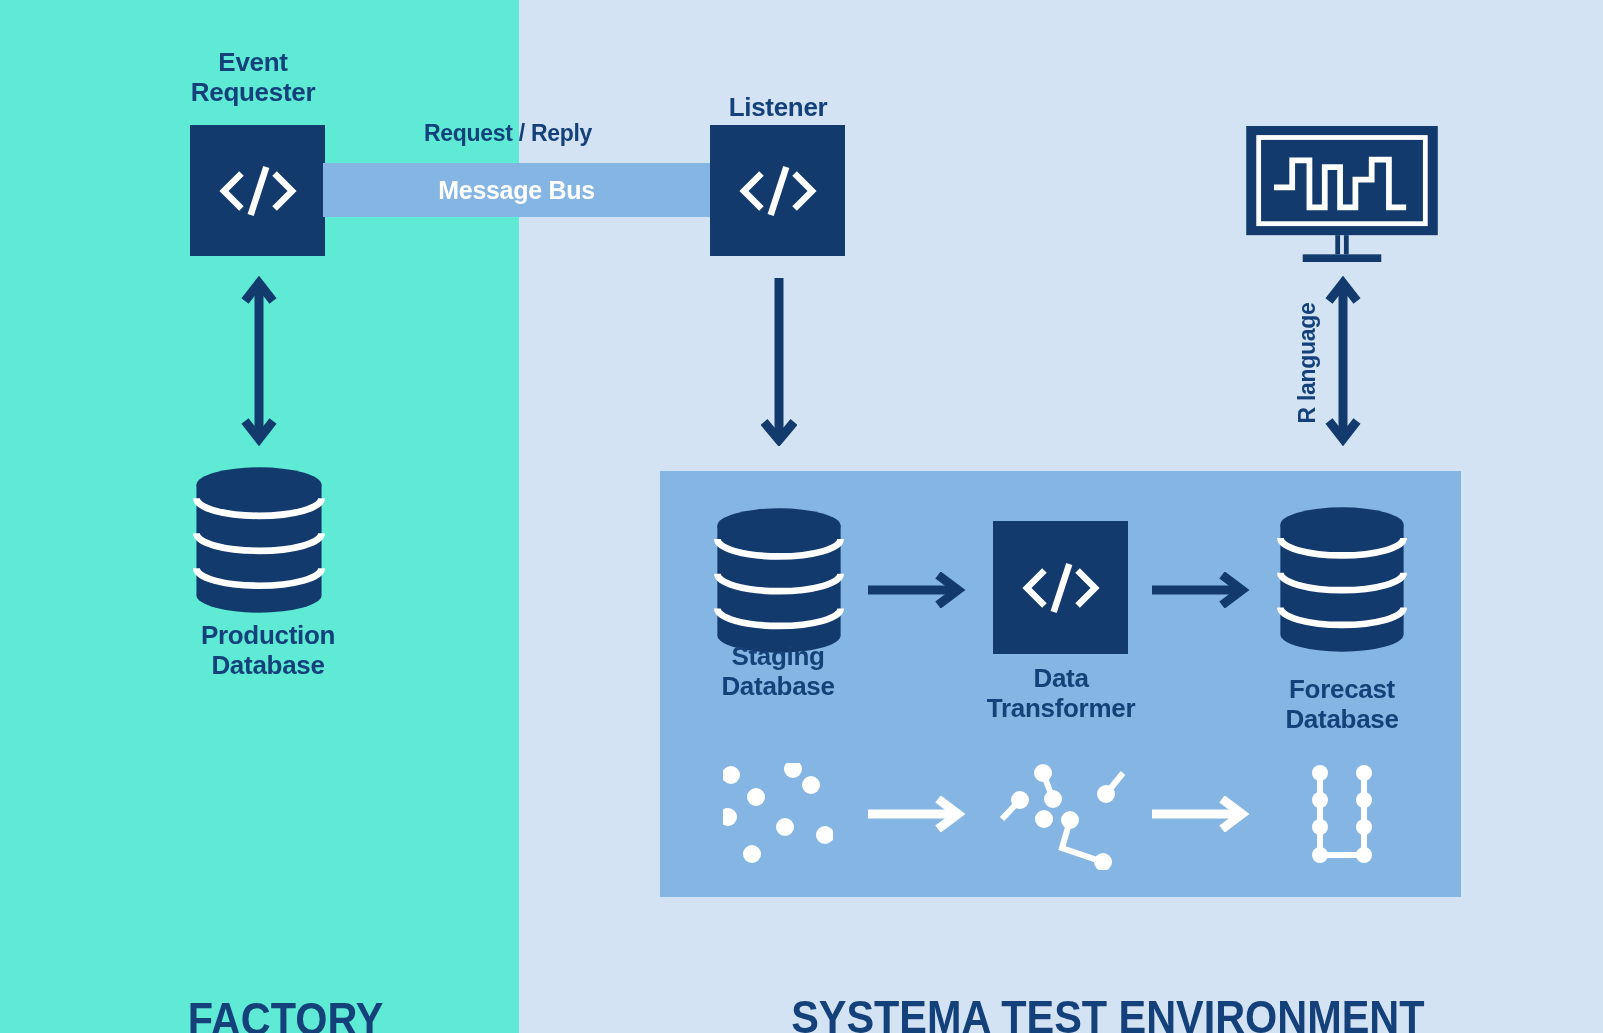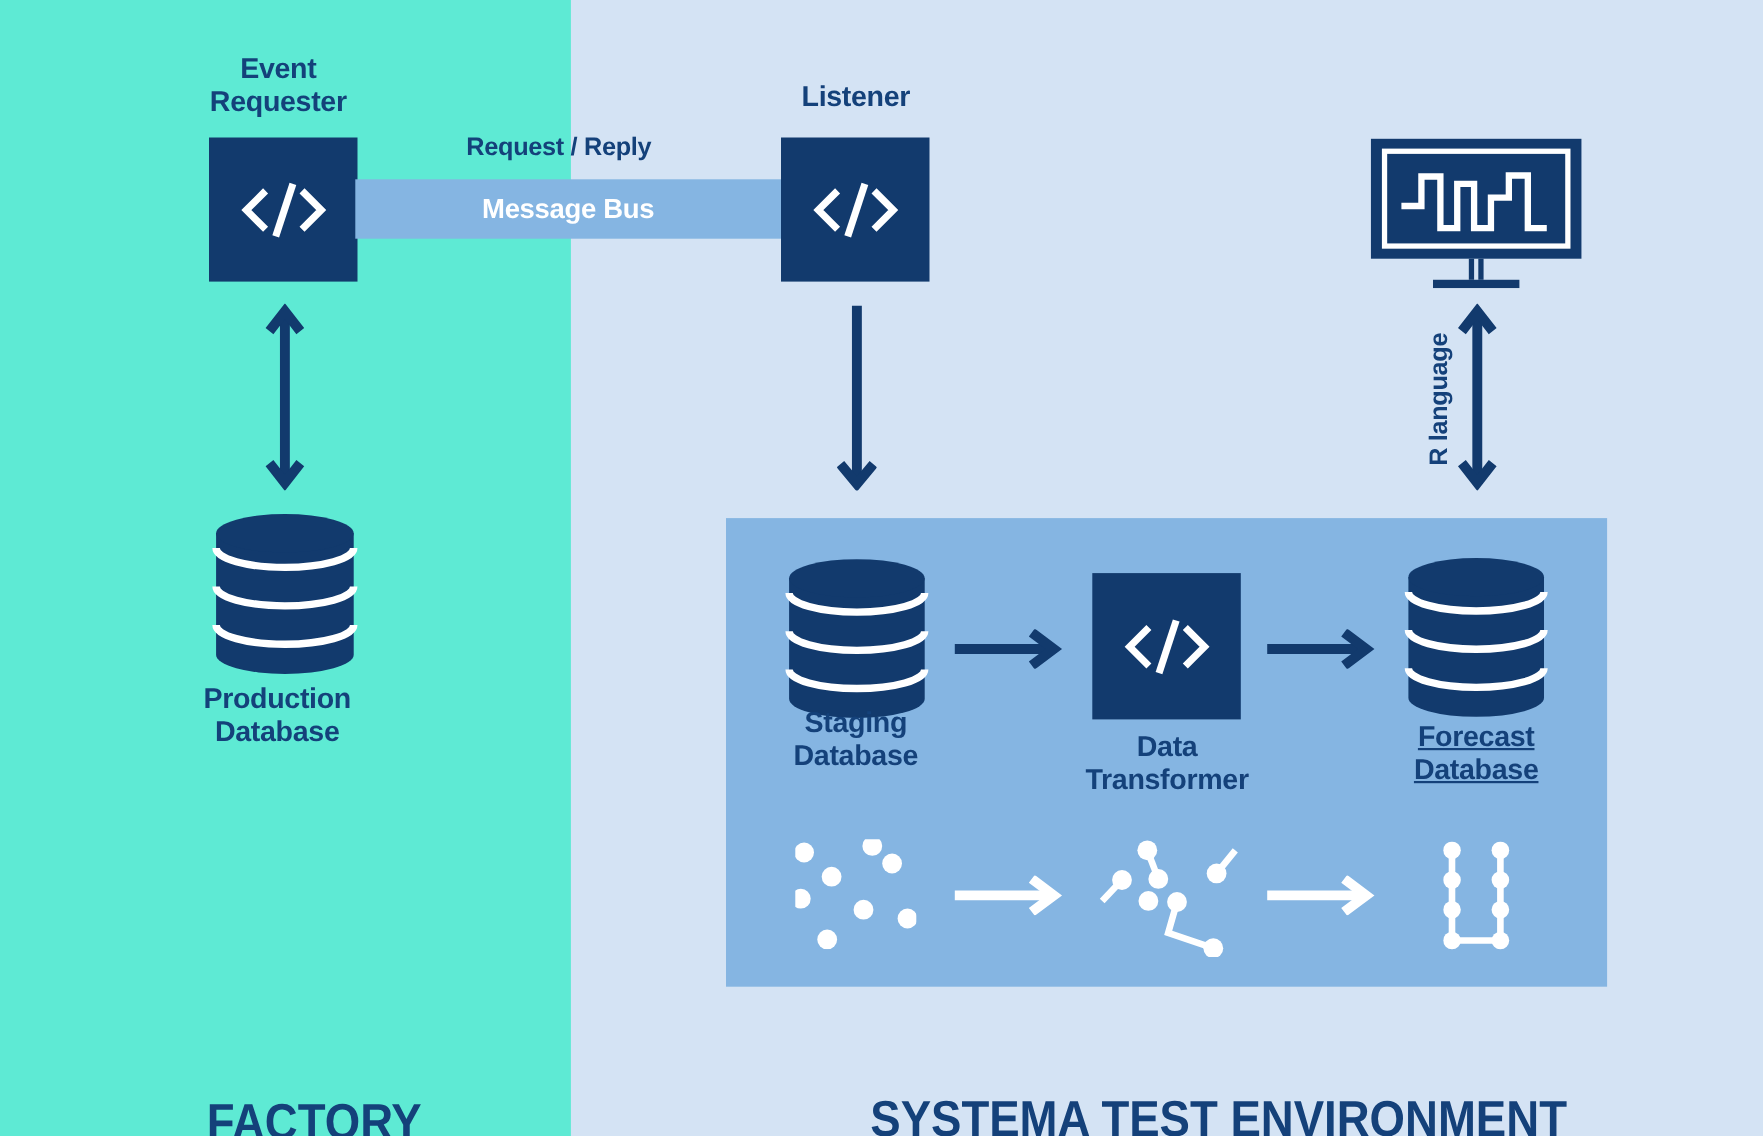--- a/index.html
+++ b/index.html
@@ -62,21 +62,21 @@
           <use href="#code"></use>
         </svg>
     </span>
   </div>
 
   <div class="abs band">
     <span class="band-lbl">Message Bus</span>
   </div>
   <div class="abs lbl lbl-23" style="left:378px;top:120px;width:260px;">Request / Reply</div>
 
-  <div class="abs lbl lbl-26" style="left:678px;top:72px;width:200px;">Listener</div>
+  <div class="abs lbl lbl-26" style="left:678px;top:92px;width:200px;">Listener</div>
   <div class="abs navy-box" style="left:710px;top:125px;width:135px;height:131px;">
     <span>
       <svg width="92" height="92" viewBox="0 0 100 100">
           <use href="#code"></use>
         </svg>
     </span>
   </div>
 
   <div class="abs" style="left:761px;top:276px;">
     <svg width="36" height="170" viewBox="0 0 36 170" fill="none" stroke="#123a6d" stroke-width="9">
@@ -91,21 +91,21 @@
       <polyline points="4,25 18,7 32,25"></polyline>
       <polyline points="4,145 18,163 32,145"></polyline>
     </svg>
   </div>
 
   <div class="abs" style="left:191px;top:466px;">
     <svg width="136" height="148" viewBox="0 0 100 110" preserveAspectRatio="none">
         <use href="#db"></use>
       </svg>
   </div>
-  <div class="abs lbl lbl-26" style="left:152px;top:620px;width:200px;">Production
+  <div class="abs lbl lbl-26" style="left:168px;top:620px;width:200px;">Production
 Database</div>
 
   <div class="abs" style="left:1246px;top:126px;">
     <svg width="192" height="136" viewBox="0 0 200 142">
       <rect x="0" y="0" width="200" height="114" fill="#123a6d"></rect>
       <rect x="13" y="12" width="174" height="90" fill="none" stroke="#ffffff" stroke-width="5"></rect>
       <polyline fill="none" stroke="#ffffff" stroke-width="6" points="29,64 48,64 48,36 66,36 66,85 82,85 82,43 98,43 98,85 114,85 114,56 131,56 131,35 149,35 149,85 167,85"></polyline>
       <rect x="93" y="114" width="5" height="20" fill="#123a6d"></rect>
       <rect x="102" y="114" width="5" height="20" fill="#123a6d"></rect>
       <rect x="59" y="134" width="82" height="8" fill="#123a6d"></rect>
@@ -149,21 +149,21 @@
     <svg width="100" height="36" viewBox="0 0 100 36" stroke="#123a6d" fill="none">
         <use href="#harrow"></use>
       </svg>
   </div>
 
   <div class="abs" style="left:1275px;top:506px;">
     <svg width="134" height="147" viewBox="0 0 100 110" preserveAspectRatio="none">
         <use href="#db"></use>
       </svg>
   </div>
-  <div class="abs lbl lbl-26" style="left:1242px;top:654px;width:200px;text-decoration:underline;">Forecast
+  <div class="abs lbl lbl-26" style="left:1242px;top:674px;width:200px;">Forecast
 Database</div>
 
   <div class="abs" style="left:723px;top:763px;">
     <svg width="110" height="100" viewBox="0 0 110 100" fill="#ffffff">
       <circle cx="8" cy="12" r="9"></circle>
         <circle cx="70" cy="6" r="9"></circle>
         <circle cx="88" cy="22" r="9"></circle>
       <circle cx="33" cy="34" r="9"></circle>
         <circle cx="5" cy="54" r="9"></circle>
         <circle cx="62" cy="64" r="9"></circle>

